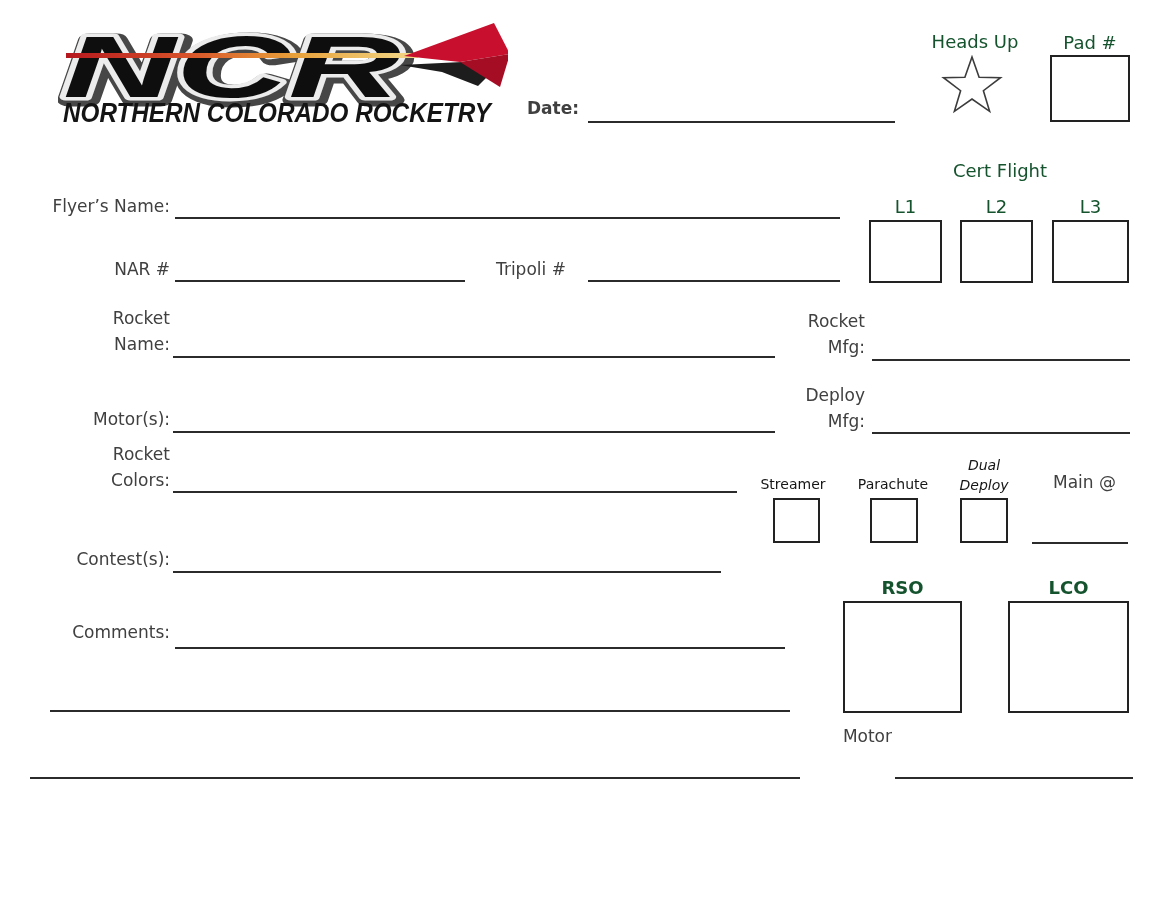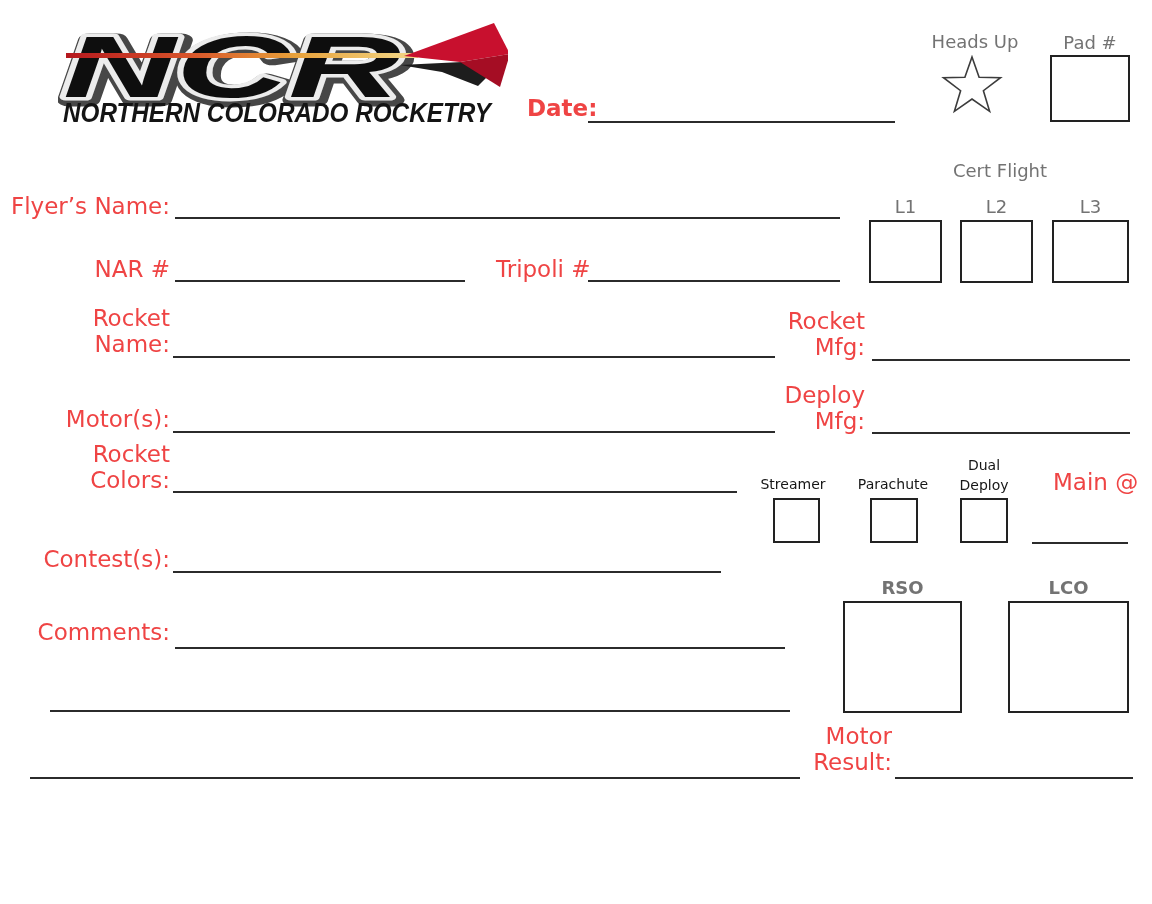--- a/index.html
+++ b/index.html
@@ -2,22 +2,22 @@
 <html><head>
 <meta charset="utf-8">
 <style>
   html,body{margin:0;padding:0;background:#ffffff;}
   .canvas{
     position:relative;width:1152px;height:800px;background:#ffffff;
     font-family:"DejaVu Sans","Liberation Sans",sans-serif;color:#161616;
     overflow:hidden;
   }
   .abs{position:absolute;}
-  .lbl{font-size:23px;line-height:26px;color:#ef4444;}
-  .lbl-md{font-size:18px;line-height:22px;color:#737373;}
+  .lbl{font-size:17px;line-height:26px;color:#404040;}
+  .lbl-md{font-size:18px;line-height:22px;color:#14532d;}
   .lbl-sm{font-size:14px;line-height:20px;color:#161616;}
   .bold{font-weight:bold;}
   .r{text-align:right;}
   .c{text-align:center;}
   .fill-line{border-bottom:2px solid #2b2b2b;height:0;}
   .box{border:2px solid #222222;background:#ffffff;box-sizing:border-box;}
   .twoline span{display:block;}
 </style>
 </head>
 <body>
@@ -100,21 +100,21 @@
   <div class="abs fill-line" style="left:872px;top:432px;width:258px;"></div>
 
   <div class="abs lbl r twoline" style="right:982px;top:441px;width:220px;">
     <span>Rocket</span>
     <span>Colors:</span>
   </div>
   <div class="abs fill-line" style="left:173px;top:491px;width:564px;"></div>
 
   <div class="abs lbl-sm c" style="left:752px;top:474px;width:82px;">Streamer</div>
   <div class="abs lbl-sm c" style="left:846px;top:474px;width:94px;">Parachute</div>
-  <div class="abs lbl-sm c twoline" style="left:948px;top:455px;width:72px;">
+  <div class="abs lbl-sm c twoline" style="left:948px;top:455px;width:72px;font-style:italic;">
     <span>Dual</span>
     <span>Deploy</span>
   </div>
   <div class="abs lbl" style="left:1053px;top:469px;">Main @</div>
   <div class="abs box" style="left:773px;top:498px;width:47px;height:45px;"></div>
   <div class="abs box" style="left:870px;top:498px;width:48px;height:45px;"></div>
   <div class="abs box" style="left:960px;top:498px;width:48px;height:45px;"></div>
   <div class="abs fill-line" style="left:1032px;top:542px;width:96px;"></div>
 
   <div class="abs lbl r" style="right:982px;top:546px;width:220px;">Contest(s):</div>
@@ -126,20 +126,19 @@
   <div class="abs box" style="left:1008px;top:601px;width:121px;height:112px;"></div>
 
   <div class="abs lbl r" style="right:982px;top:619px;width:220px;">Comments:</div>
   <div class="abs fill-line" style="left:175px;top:647px;width:610px;"></div>
   <div class="abs fill-line" style="left:50px;top:710px;width:740px;"></div>
   <div class="abs fill-line" style="left:30px;top:777px;width:770px;"></div>
   <div class="abs fill-line" style="left:50px;top:844px;width:681px;"></div>
 
   <div class="abs lbl r twoline" style="right:260px;top:723px;width:180px;">
     <span>Motor</span>
-    <span>Result:</span>
   </div>
   <div class="abs fill-line" style="left:895px;top:777px;width:238px;"></div>
 
   <div class="abs fill-line" style="left:895px;top:846px;width:195px;"></div>
   <div class="abs lbl-md bold" style="left:1096px;top:821px;">ft.</div>
 
 </div>
 
 </body></html>

